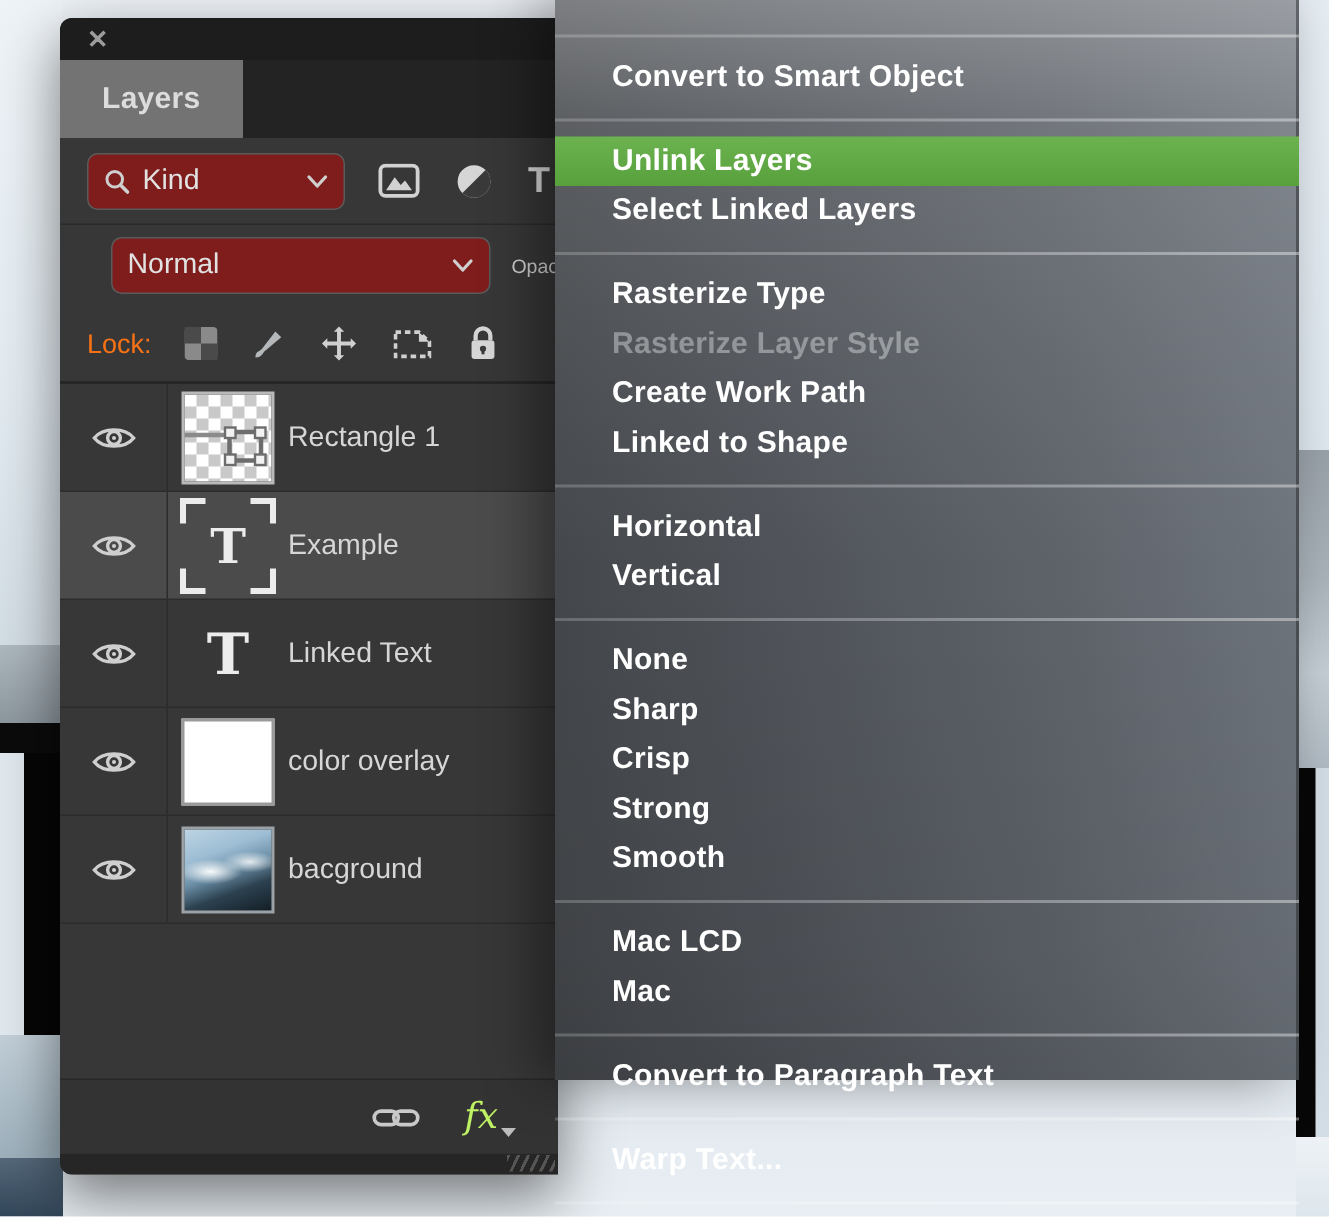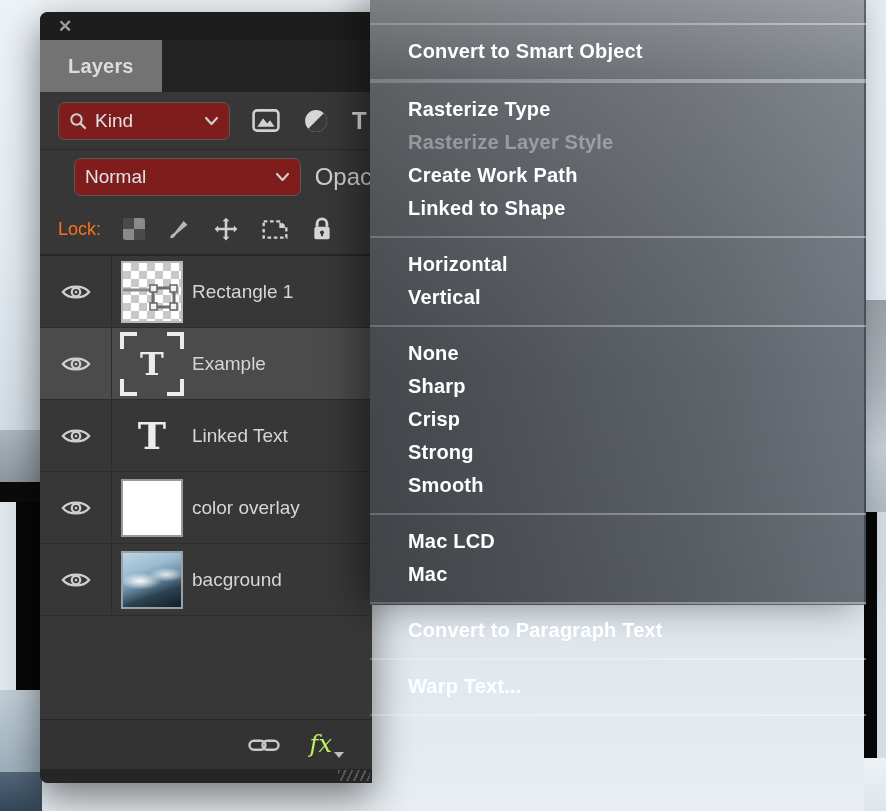--- a/index.html
+++ b/index.html
@@ -58,21 +58,21 @@
   }
   .combo.kind { width:172px; }
   .combo.blend { width:262px; }
   .combo .grow { flex:1; }
   .combo-label { font-size:19px; color:#e2e2e2; }
   .filter-icons { display:flex; align-items:center; gap:24px; margin-left:22px; }
   .t-glyph { font-size:24px; font-weight:700; color:#d6d6d6; line-height:1; }
 
   .blend-row { height:54px; flex:0 0 auto; display:flex; align-items:center;
     padding-left:34px; border-bottom:0; }
-  .opac-label { font-size:24px; color:#cfcfcf; margin-left:14px; white-space:nowrap; }
+  .opac-label { font-size:13px; color:#cfcfcf; margin-left:14px; white-space:nowrap; }
 
   .lock-row { height:52px; flex:0 0 auto; display:flex; align-items:center;
     padding-left:18px; gap:22px; border-bottom:2px solid #262626; }
   .lock-label { font-size:18px; color:#f97316; }
 
   .layer-list { flex:0 0 auto; }
   .layer-row { height:72px; display:flex; align-items:stretch; background:#373737;
     border-bottom:1px solid #2c2c2c; }
   .layer-row.selected { background:#4b4b4b; }
   .eye-col { width:72px; flex:0 0 auto; display:flex; align-items:center; justify-content:center;
@@ -106,21 +106,21 @@
   .fx-wrap { display:flex; align-items:flex-start; }
   .fx-label { font-family:"DejaVu Serif", serif; font-style:italic; font-size:24px; color:#bef264; line-height:1; }
   .fx-caret { width:0; height:0; border-left:5px solid transparent; border-right:5px solid transparent;
     border-top:6px solid #bdbdbd; margin:20px 0 0 2px; }
   .panel-bottom { height:14px; flex:0 0 auto; background:#262626; }
   .resize-grip { position:absolute; right:2px; bottom:-12px; width:32px; height:11px;
     background:repeating-linear-gradient(115deg, #555 0 2px, transparent 2px 6px); }
 
   
   #context-menu {
-    position:absolute; left:370px; top:0; width:496px; height:605px;
+    position:absolute; left:370px; top:0; width:496px; height:720px;
     background:
       linear-gradient(180deg, rgba(255,255,255,0.30) 0px, rgba(255,255,255,0.13) 80px,
         rgba(255,255,255,0.05) 240px, rgba(255,255,255,0.00) 380px,
         rgba(0,0,0,0.07) 640px, rgba(0,0,0,0.12) 100%),
       linear-gradient(90deg, #44474b 0%, #4f5359 30%, #5e636a 68%, #6e747c 100%);
     box-shadow: inset -2px 0 0 rgba(28,31,34,0.45), -12px 0 34px rgba(0,0,0,0.40);
     display:flex; flex-direction:column;
     color:#ffffff;
   }
   .menu-cut-top { height:23px; flex:0 0 auto; }
@@ -348,20 +348,24 @@
 
 <div id="context-menu">
   <div class="menu-cut-top"></div>
   <div class="menu-sep"></div>
 
   <div class="menu-section">
     <div class="menu-item">Convert to Smart Object</div>
   </div>
   <div class="menu-sep"></div>
 
+  <div class="menu-section">
+    <div class="menu-item highlighted">Unlink Layers</div>
+    <div class="menu-item">Select Linked Layers</div>
+  </div>
   <div class="menu-sep"></div>
 
   <div class="menu-section">
     <div class="menu-item">Rasterize Type</div>
     <div class="menu-item disabled">Rasterize Layer Style</div>
     <div class="menu-item">Create Work Path</div>
     <div class="menu-item">Linked to Shape</div>
   </div>
   <div class="menu-sep"></div>
 

